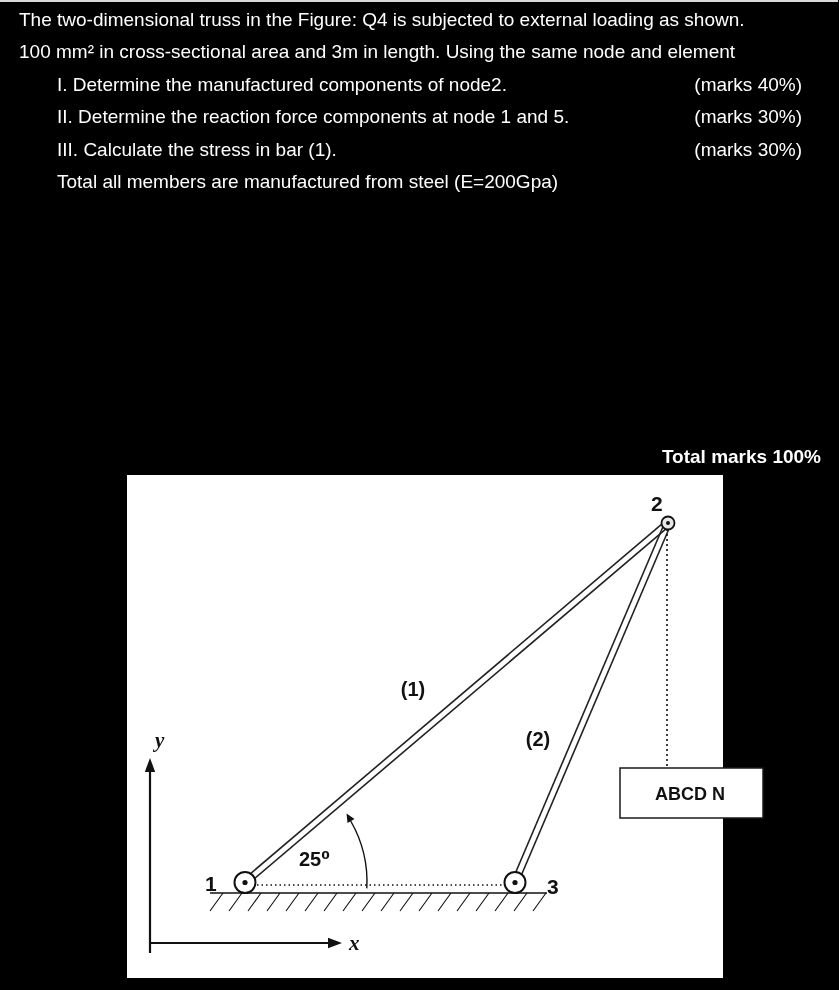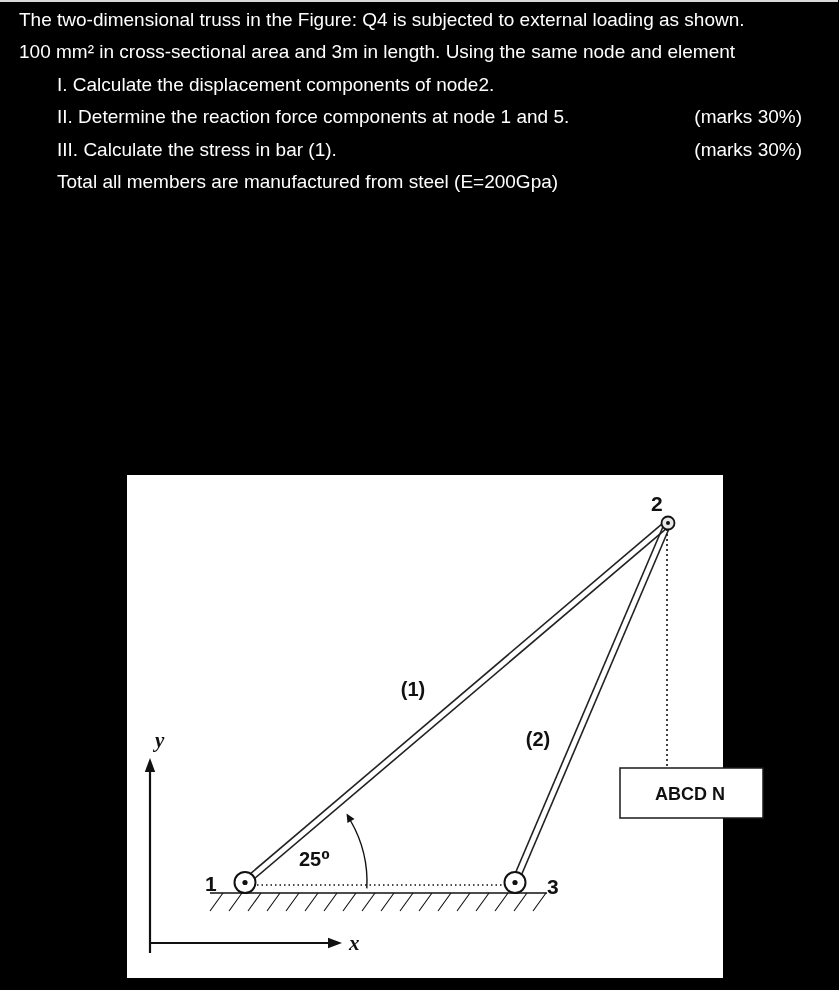--- a/index.html
+++ b/index.html
@@ -41,35 +41,37 @@
 <div class="page">
 
   <div class="topline"></div>
 
   <div class="problem">
     <div class="pline">The two-dimensional truss in the Figure: Q4 is subjected to external loading as shown.</div>
     <div class="pline">100 mm² in cross-sectional area and 3m in length. Using the same node and element</div>
 
     <div class="tasks">
       <div class="task">
-        <span class="task-label">I. Calculate the displacement components of node2.</span>
+        <span class="task-label">I. Determine the manufactured components of node2.</span>
+        <span class="task-marks">(marks 40%)</span>
       </div>
       <div class="task">
         <span class="task-label">II. Determine the reaction force components at node 1 and 5.</span>
         <span class="task-marks">(marks 30%)</span>
       </div>
       <div class="task">
         <span class="task-label">III. Calculate the stress in bar (1).</span>
         <span class="task-marks">(marks 30%)</span>
       </div>
     </div>
 
     <div class="pline indent">Total all members are manufactured from steel (E=200Gpa)</div>
   </div>
 
+  <div class="total-marks">Total marks 100%</div>
 
   <svg class="figure" width="640" height="503" viewBox="0 0 640 503" xmlns="http://www.w3.org/2000/svg">
 
     <rect x="0" y="0" width="596" height="503" fill="#ffffff"></rect>
 
     <line x1="83" y1="418" x2="420" y2="418" stroke="#111" stroke-width="1.4"></line>
     <path d="M96 418 L83 436 M115 418 L102 436 M134 418 L121 436 M153 418 L140 436 M172 418 L159 436 M191 418 L178 436 M210 418 L197 436 M229 418 L216 436 M248 418 L235 436 M267 418 L254 436 M286 418 L273 436 M305 418 L292 436 M324 418 L311 436 M343 418 L330 436 M362 418 L349 436 M381 418 L368 436 M400 418 L387 436 M419 418 L406 436" stroke="#111" stroke-width="1.1" fill="none"></path>
 
     <line x1="130" y1="410" x2="380" y2="410" stroke="#111" stroke-width="1.6" stroke-dasharray="1.5 3"></line>
 

